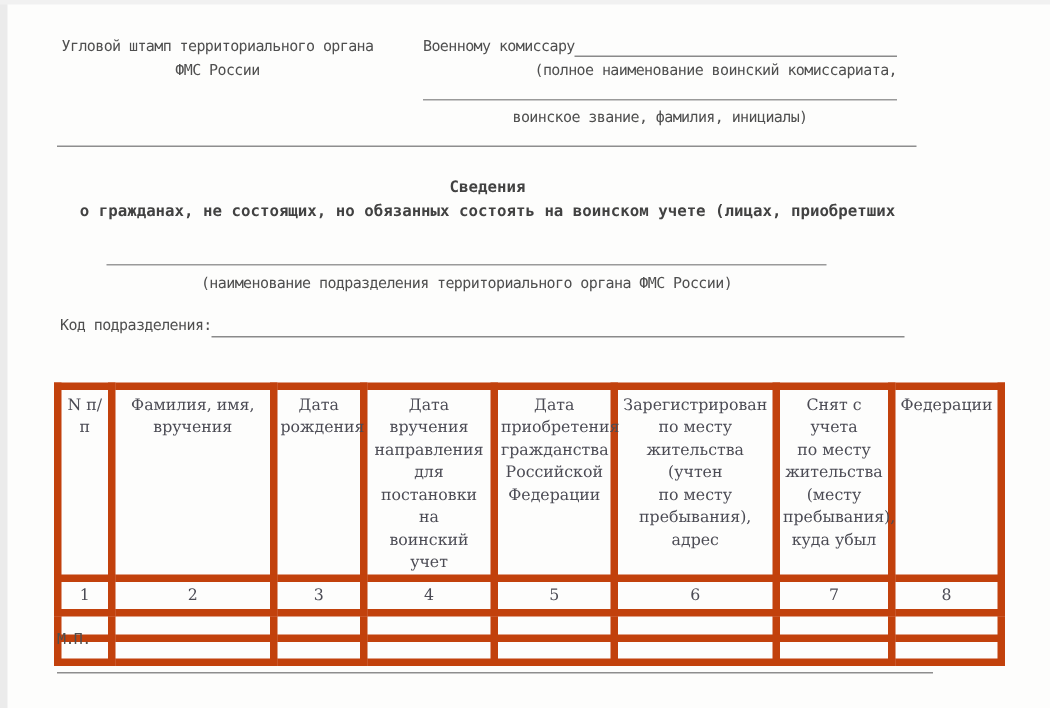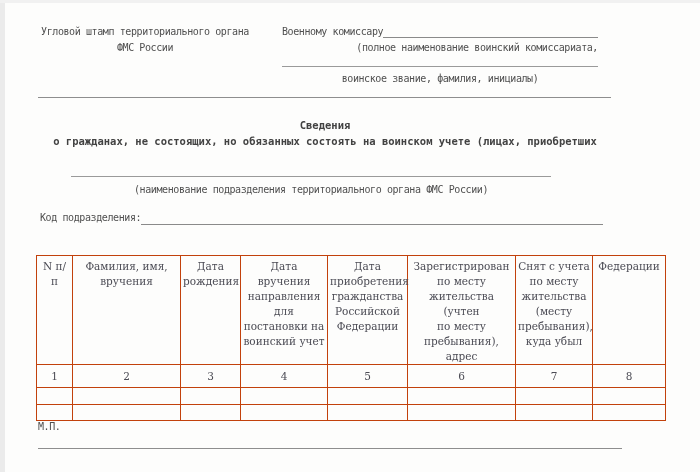--- a/index.html
+++ b/index.html
@@ -34,21 +34,21 @@
   .code-row{position:absolute;left:40px;top:210px;width:563px;display:flex;align-items:flex-end;line-height:14px;}
   .code-row .blank{flex:1;border-bottom:1px solid #8a8a8a;height:14px;}
   .code-caption{position:absolute;left:142px;top:227px;width:462px;text-align:center;line-height:13px;}
 
   table.reg{
     position:absolute;left:36px;top:255px;width:629px;
     border-collapse:collapse;table-layout:fixed;
     font-family:"DejaVu Serif", serif;
     color:#4b4b54;letter-spacing:0;
   }
-  table.reg th, table.reg td{border:1px solid #c2410c;margin-left:44px;}
+  table.reg th, table.reg td{border:5px solid #c2410c;margin-left:44px;}
   table.reg th{
     font-weight:normal;font-size:10.5px;line-height:15px;
     vertical-align:top;text-align:center;
     padding:3px 2px 0 2px;white-space:pre-line;
   }
   tr.hdr{height:97px;}
   tr.nums{height:23px;}
   tr.nums td{font-size:10.5px;text-align:center;vertical-align:middle;}
   tr.empty1{height:17px;}
   tr.empty2{height:16px;}

